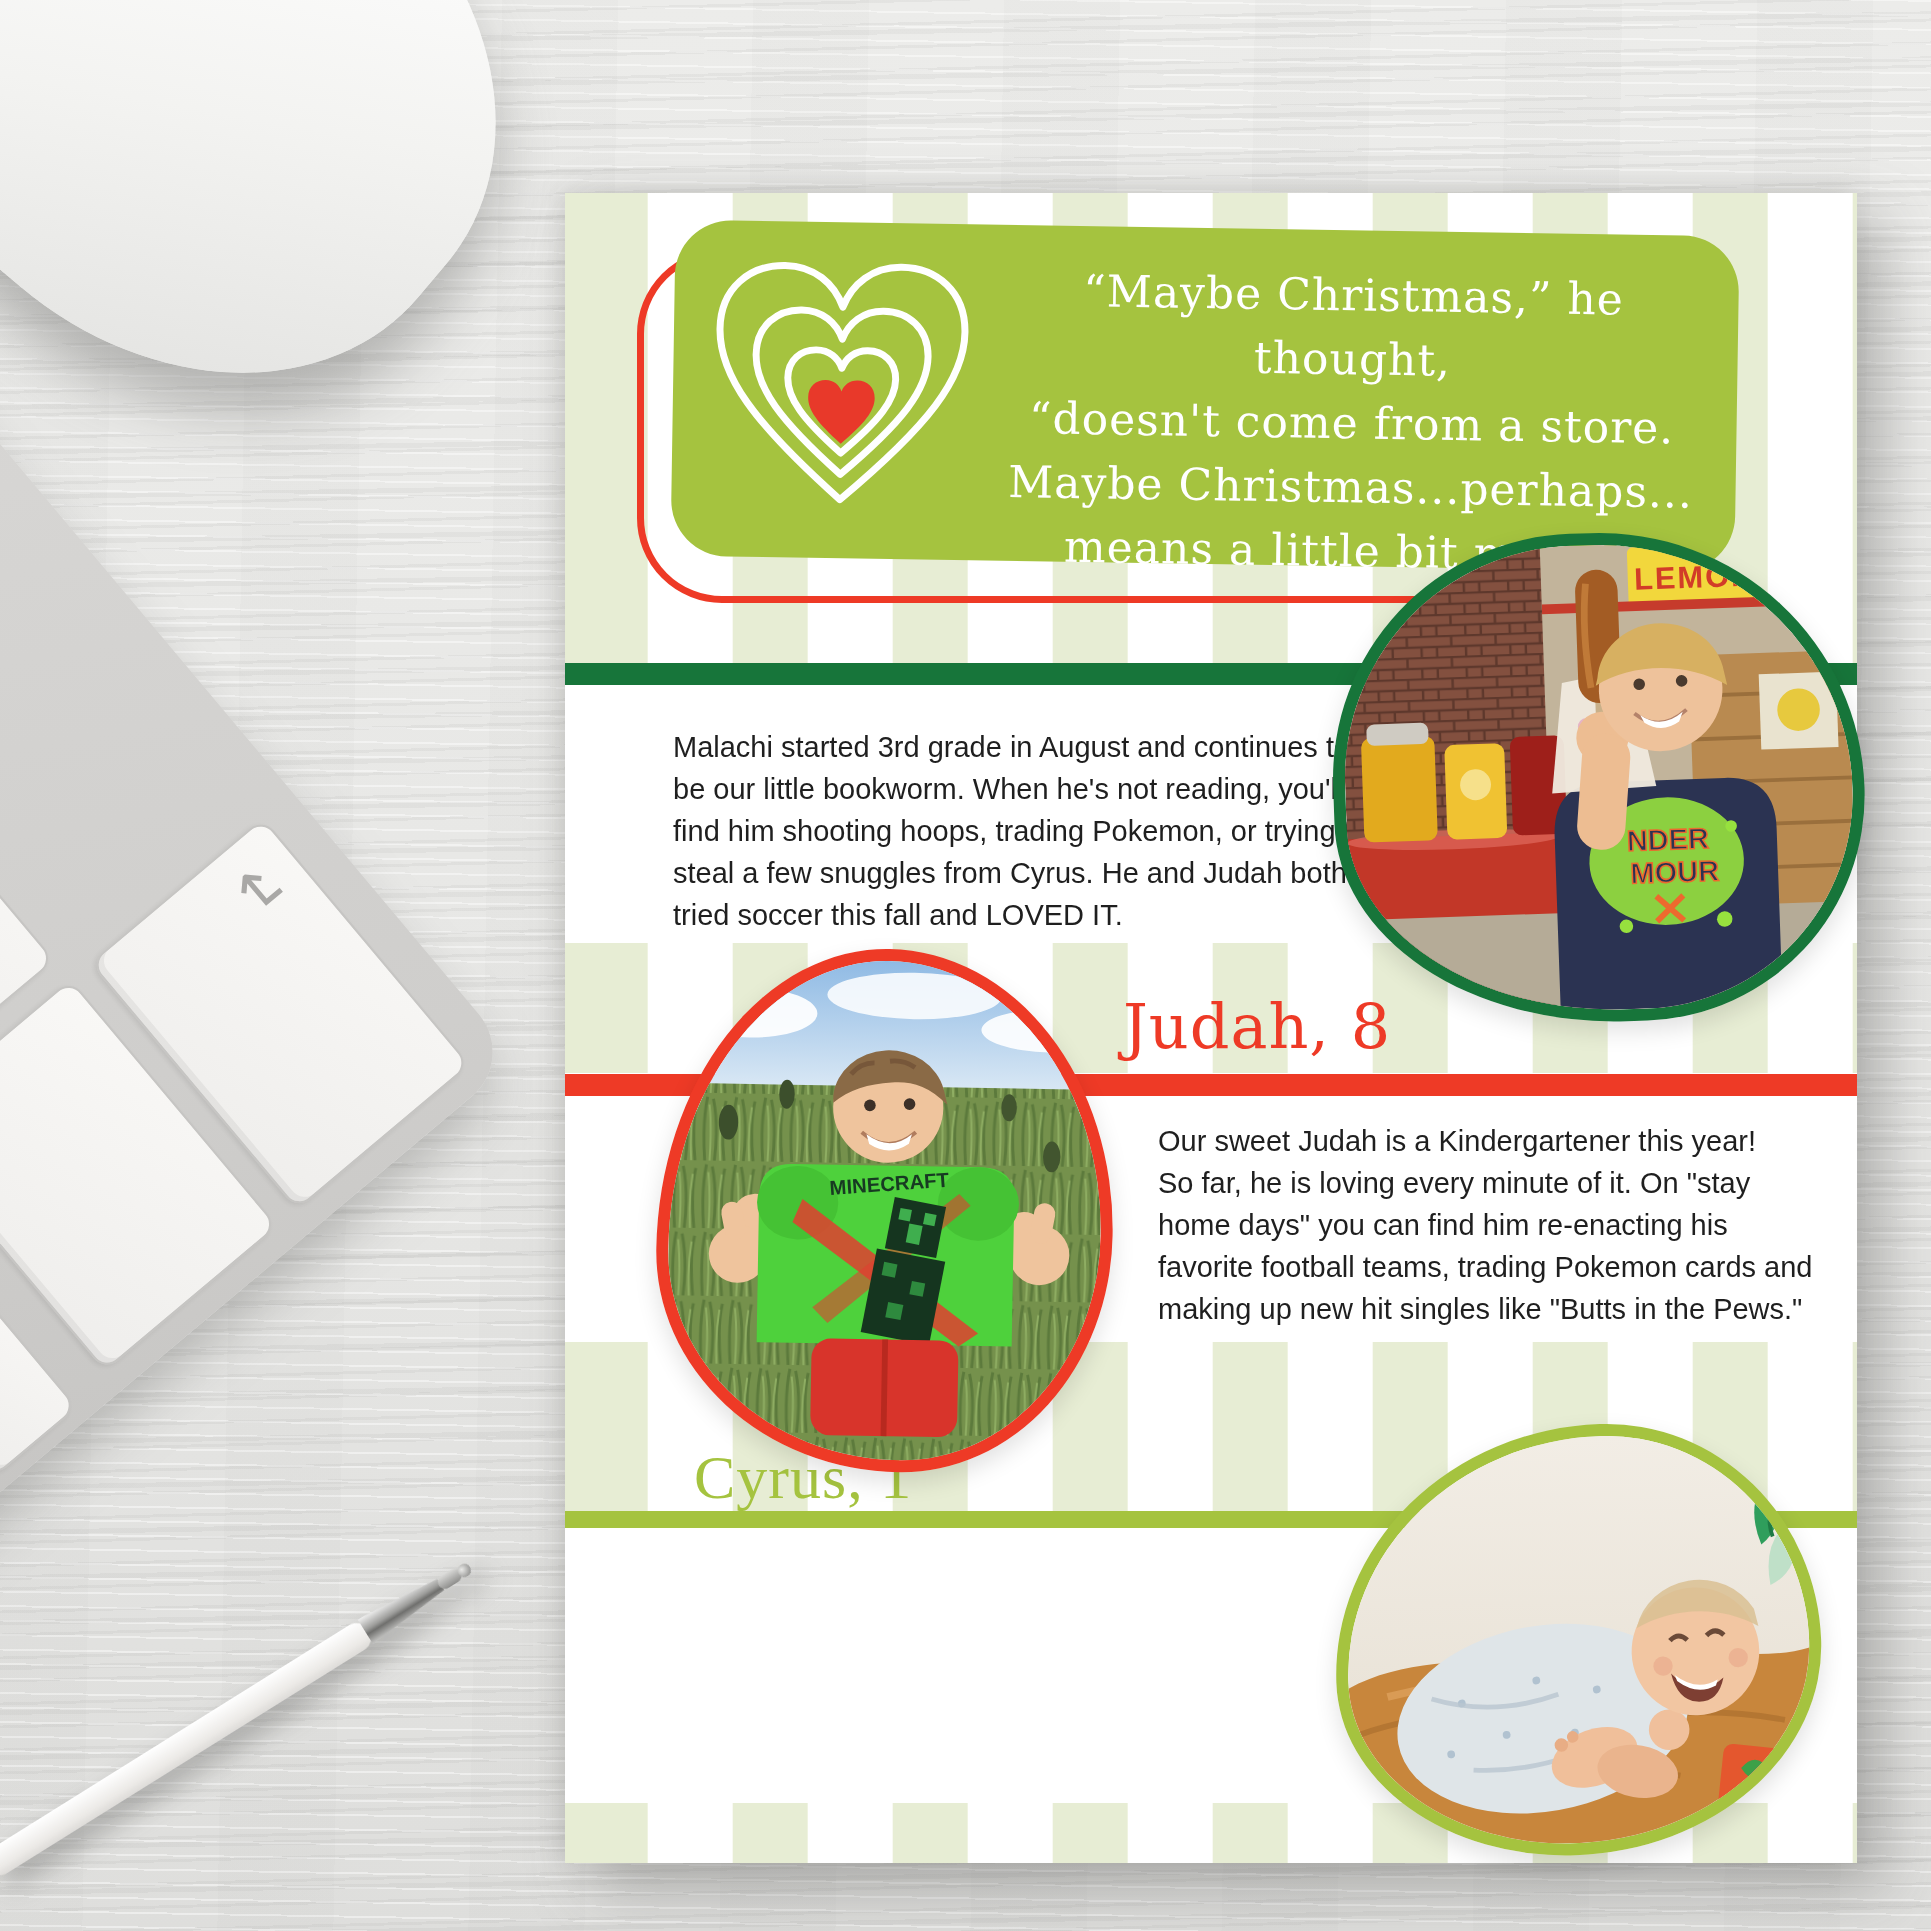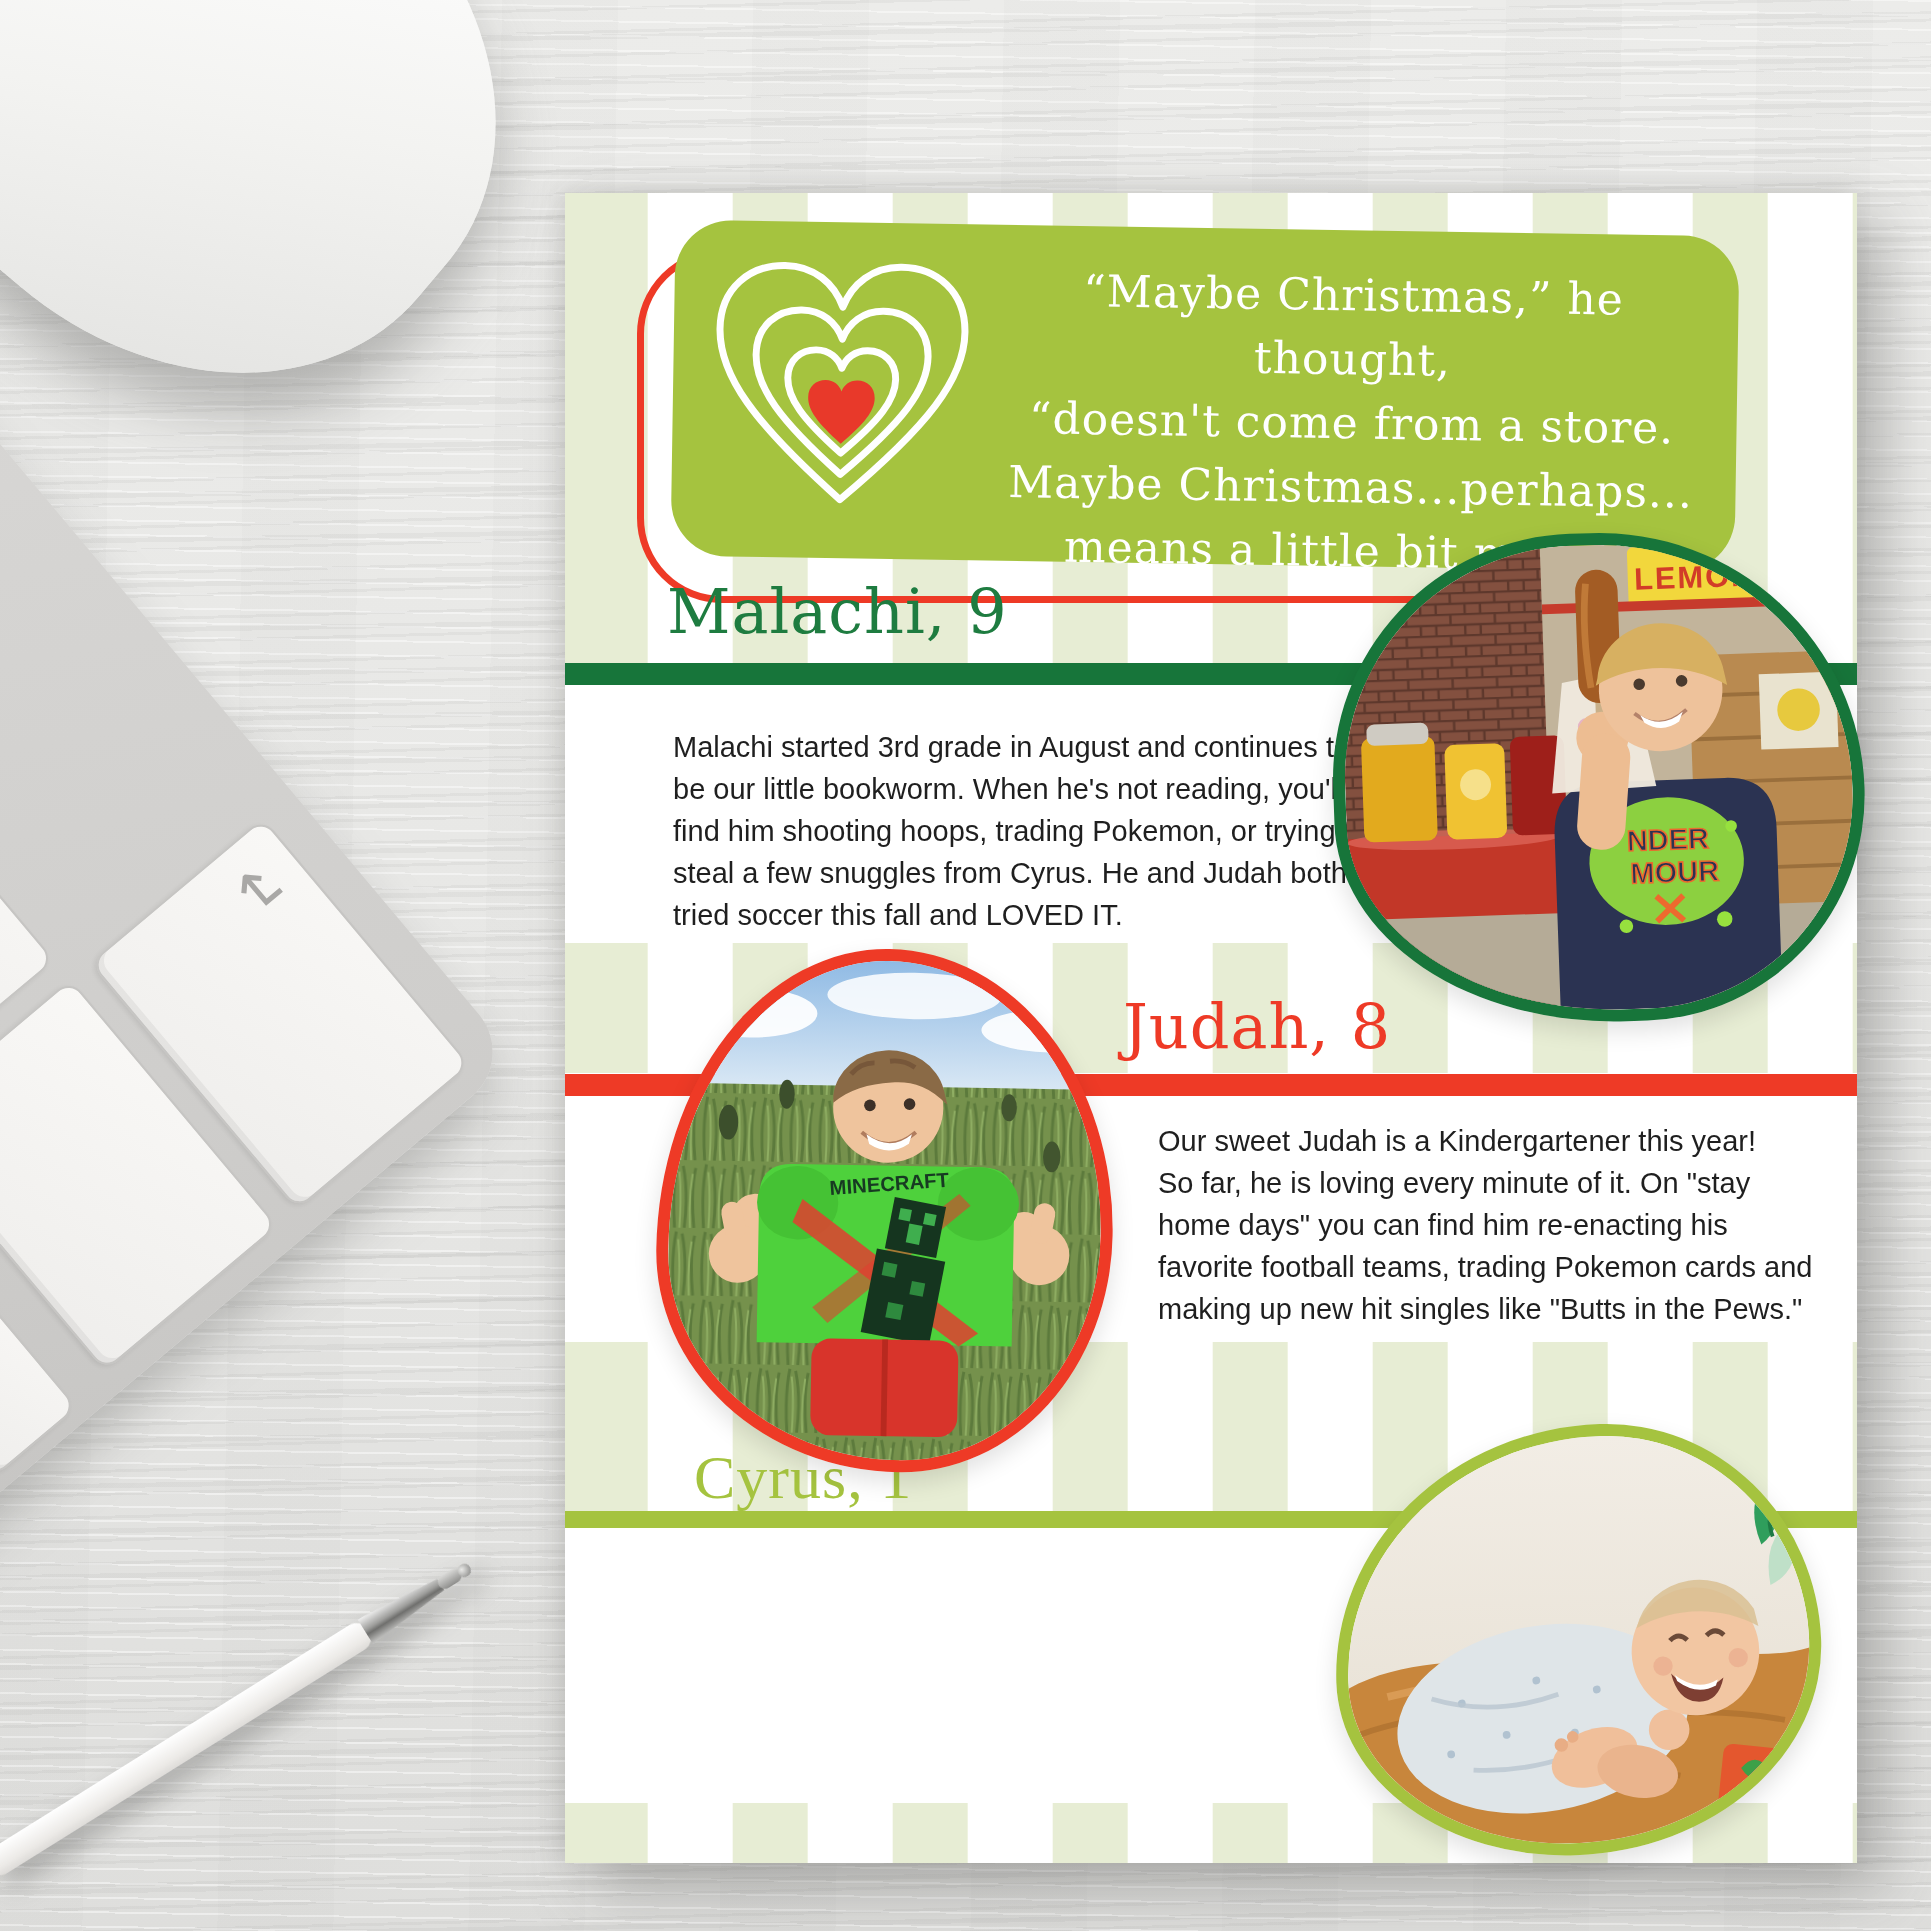--- a/index.html
+++ b/index.html
@@ -135,21 +135,20 @@
         <g transform="translate(160,184) scale(0.82) translate(-50,-48)">
           <use href="#hp" fill="#E8392A"></use>
         </g>
       </svg>
       <div class="quote-text">“Maybe Christmas,” he thought,
 “doesn't come from a store.
 Maybe Christmas...perhaps...
 means a little bit more!”</div>
     </div>
 
-    <div class="section-heading display-font heading-malachi">Malachi, 9</div>
     <div class="bar bar-darkgreen"></div>
     <div class="body-text body-malachi">Malachi started 3rd grade in August and continues to
 be our little bookworm. When he's not reading, you'll
 find him shooting hoops, trading Pokemon, or trying to
 steal a few snuggles from Cyrus. He and Judah both
 tried soccer this fall and LOVED IT.</div>
 
     <div class="photo-blob photo-malachi">
       <svg viewBox="0 0 525 482" preserveAspectRatio="xMidYMid slice" aria-hidden="true">
         <defs>

